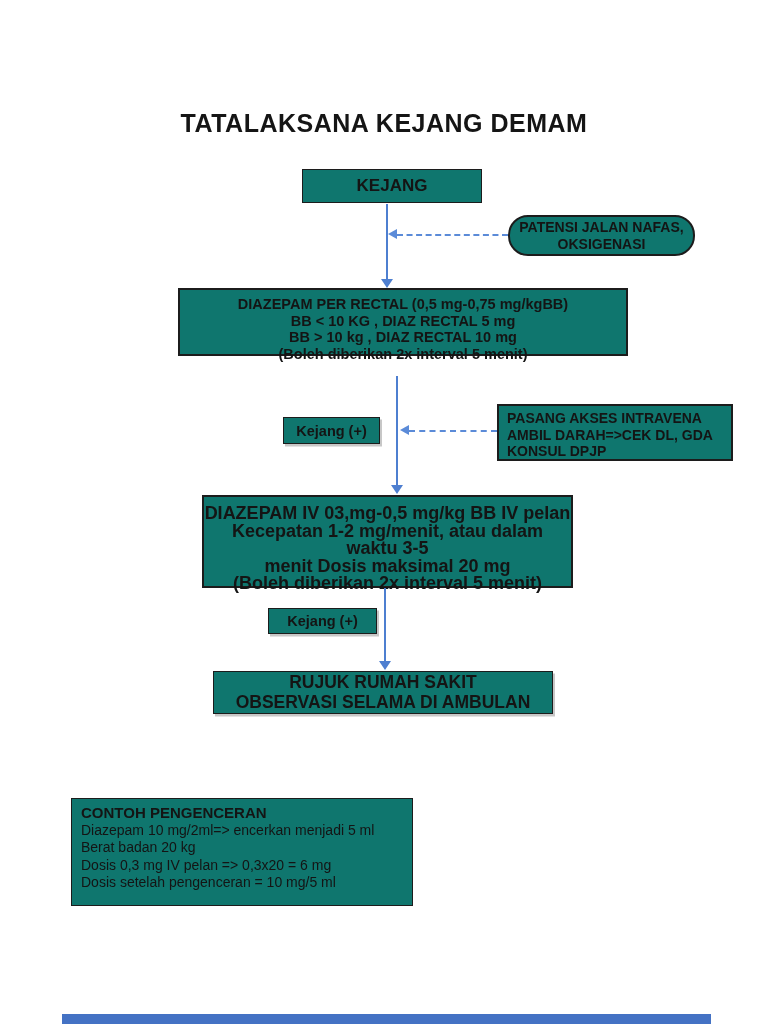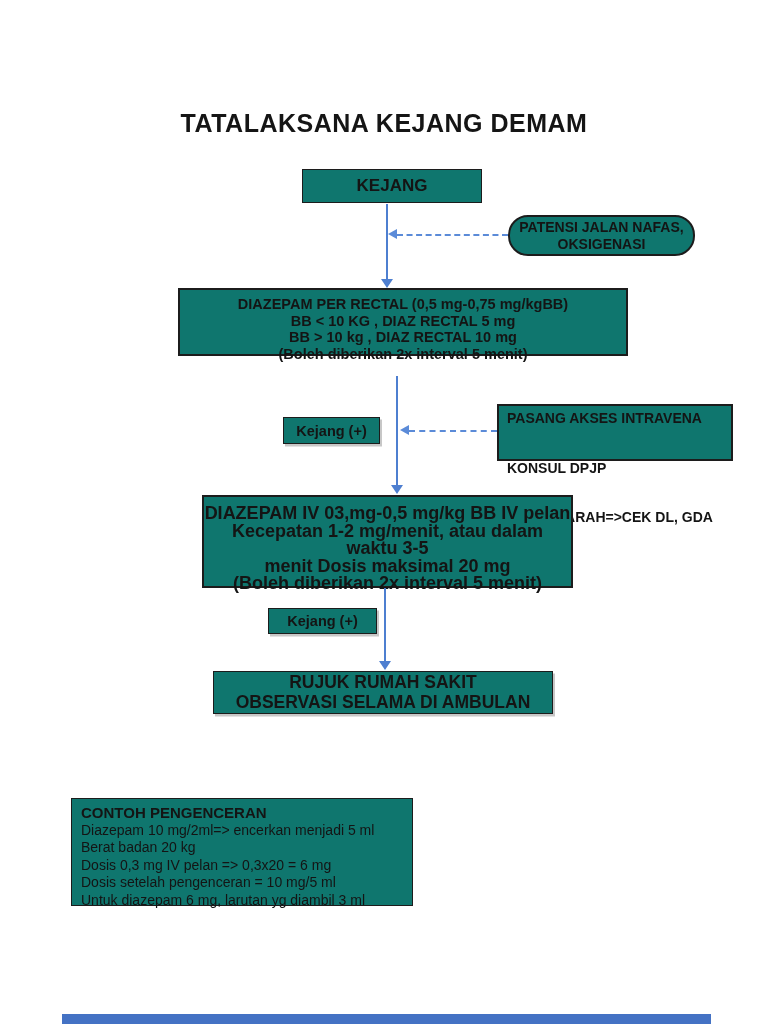--- a/index.html
+++ b/index.html
@@ -23,21 +23,21 @@
   .box .bl{width:100%;}
   .center{text-align:center;}
   .thick{border-width:2px;}
   .shadow{box-shadow:2px 2.5px 0 rgba(0,0,0,.22);}
 
   
   .kejang{left:302px;top:169px;width:180px;height:34px;font-size:17px;}
   .patensi{left:508px;top:215px;width:187px;height:41px;font-size:14px;line-height:17px;border-radius:20px;}
   .diaz-rectal{left:178px;top:288px;width:450px;height:68px;font-size:14.5px;line-height:16.5px;justify-content:flex-start;padding-top:6px;}
   .kejang-plus-1{left:283px;top:417px;width:97px;height:27px;font-size:14.5px;}
-  .pasang{left:497px;top:404px;width:236px;height:57px;font-size:14px;line-height:16.5px;justify-content:flex-start;padding:4px 8px;text-align:left;gap:33px;}
+  .pasang{left:497px;top:404px;width:236px;height:57px;font-size:14px;line-height:16.5px;justify-content:flex-start;padding:4px 8px;text-align:left;}
   .diaz-iv{left:202px;top:495px;width:371px;height:93px;font-size:18px;line-height:17.5px;justify-content:flex-start;padding-top:8px;}
   .kejang-plus-2{left:268px;top:608px;width:109px;height:26px;font-size:14.5px;}
   .rujuk{left:213px;top:671px;width:340px;height:43px;font-size:17.5px;line-height:19.5px;}
   .contoh{left:71px;top:798px;width:342px;height:108px;font-size:14px;line-height:17.6px;
           justify-content:flex-start;padding:5px 9px;text-align:left;font-weight:normal;}
   .contoh .head{font-weight:bold;font-size:15px;}
 
   
   .vline{position:absolute;width:2px;background:var(--arrow);}
   .head-down{position:absolute;width:0;height:0;
@@ -80,22 +80,22 @@
 
   <div class="vline" style="left:396px;top:376px;height:110px;"></div>
   <div class="head-down" style="left:391px;top:485px;"></div>
 
   <div class="box kejang-plus-1 center shadow">
     <div class="bl">Kejang (+)</div>
   </div>
 
   <div class="box pasang thick">
     <div class="bl">PASANG AKSES INTRAVENA</div>
+    <div class="bl">AMBIL DARAH=&gt;CEK DL, GDA</div>
     <div class="bl">KONSUL DPJP</div>
-    <div class="bl">AMBIL DARAH=&gt;CEK DL, GDA</div>
   </div>
   <div class="dash" style="left:409px;top:430px;width:88px;"></div>
   <div class="head-left" style="left:400px;top:425px;"></div>
 
   <div class="box diaz-iv center thick">
     <div class="bl">DIAZEPAM IV 03,mg-0,5 mg/kg BB IV pelan</div>
     <div class="bl">Kecepatan 1-2 mg/menit, atau dalam waktu 3-5</div>
     <div class="bl">menit Dosis maksimal 20 mg</div>
     <div class="bl">(Boleh diberikan 2x interval 5 menit)</div>
   </div>
@@ -111,18 +111,17 @@
     <div class="bl">RUJUK RUMAH SAKIT</div>
     <div class="bl">OBSERVASI SELAMA DI AMBULAN</div>
   </div>
 
   <div class="box contoh">
     <div class="bl head">CONTOH PENGENCERAN</div>
     <div class="bl">Diazepam 10 mg/2ml=&gt; encerkan menjadi 5 ml</div>
     <div class="bl">Berat badan 20 kg</div>
     <div class="bl">Dosis 0,3 mg IV pelan =&gt; 0,3x20 = 6 mg</div>
     <div class="bl">Dosis setelah pengenceran = 10 mg/5 ml</div>
-    <div class="bl">Untuk diazepam 6 mg, larutan yg diambil 3 ml</div>
   </div>
 
   <div class="footer-bar"></div>
 
 </div>
 
 </body></html>

